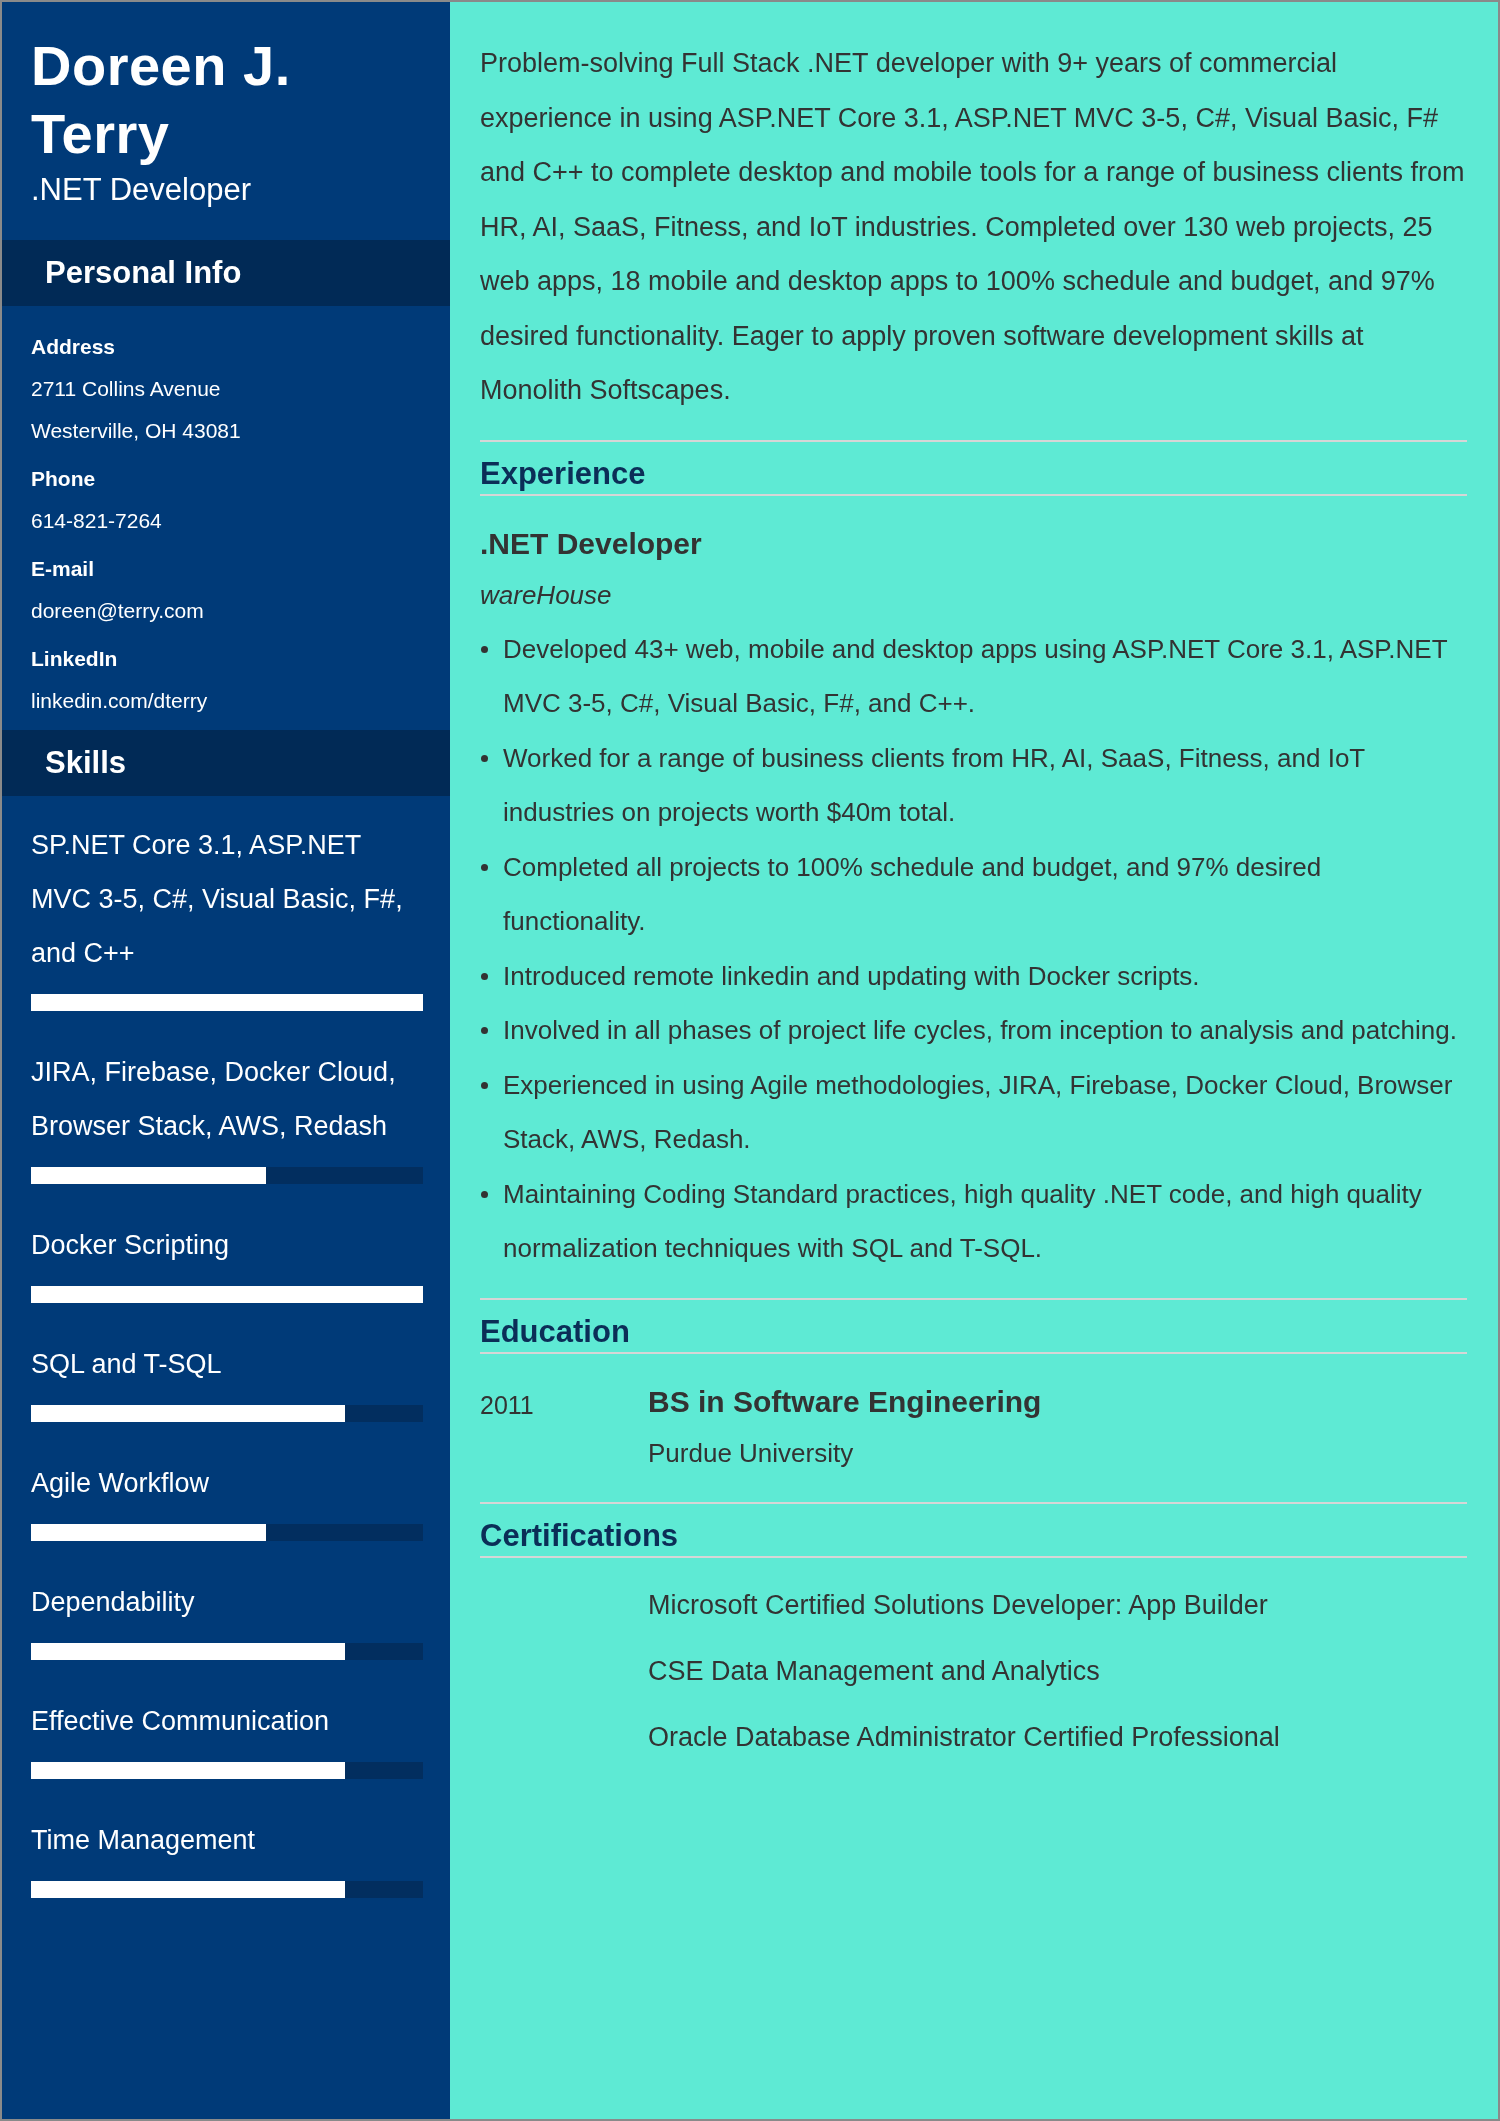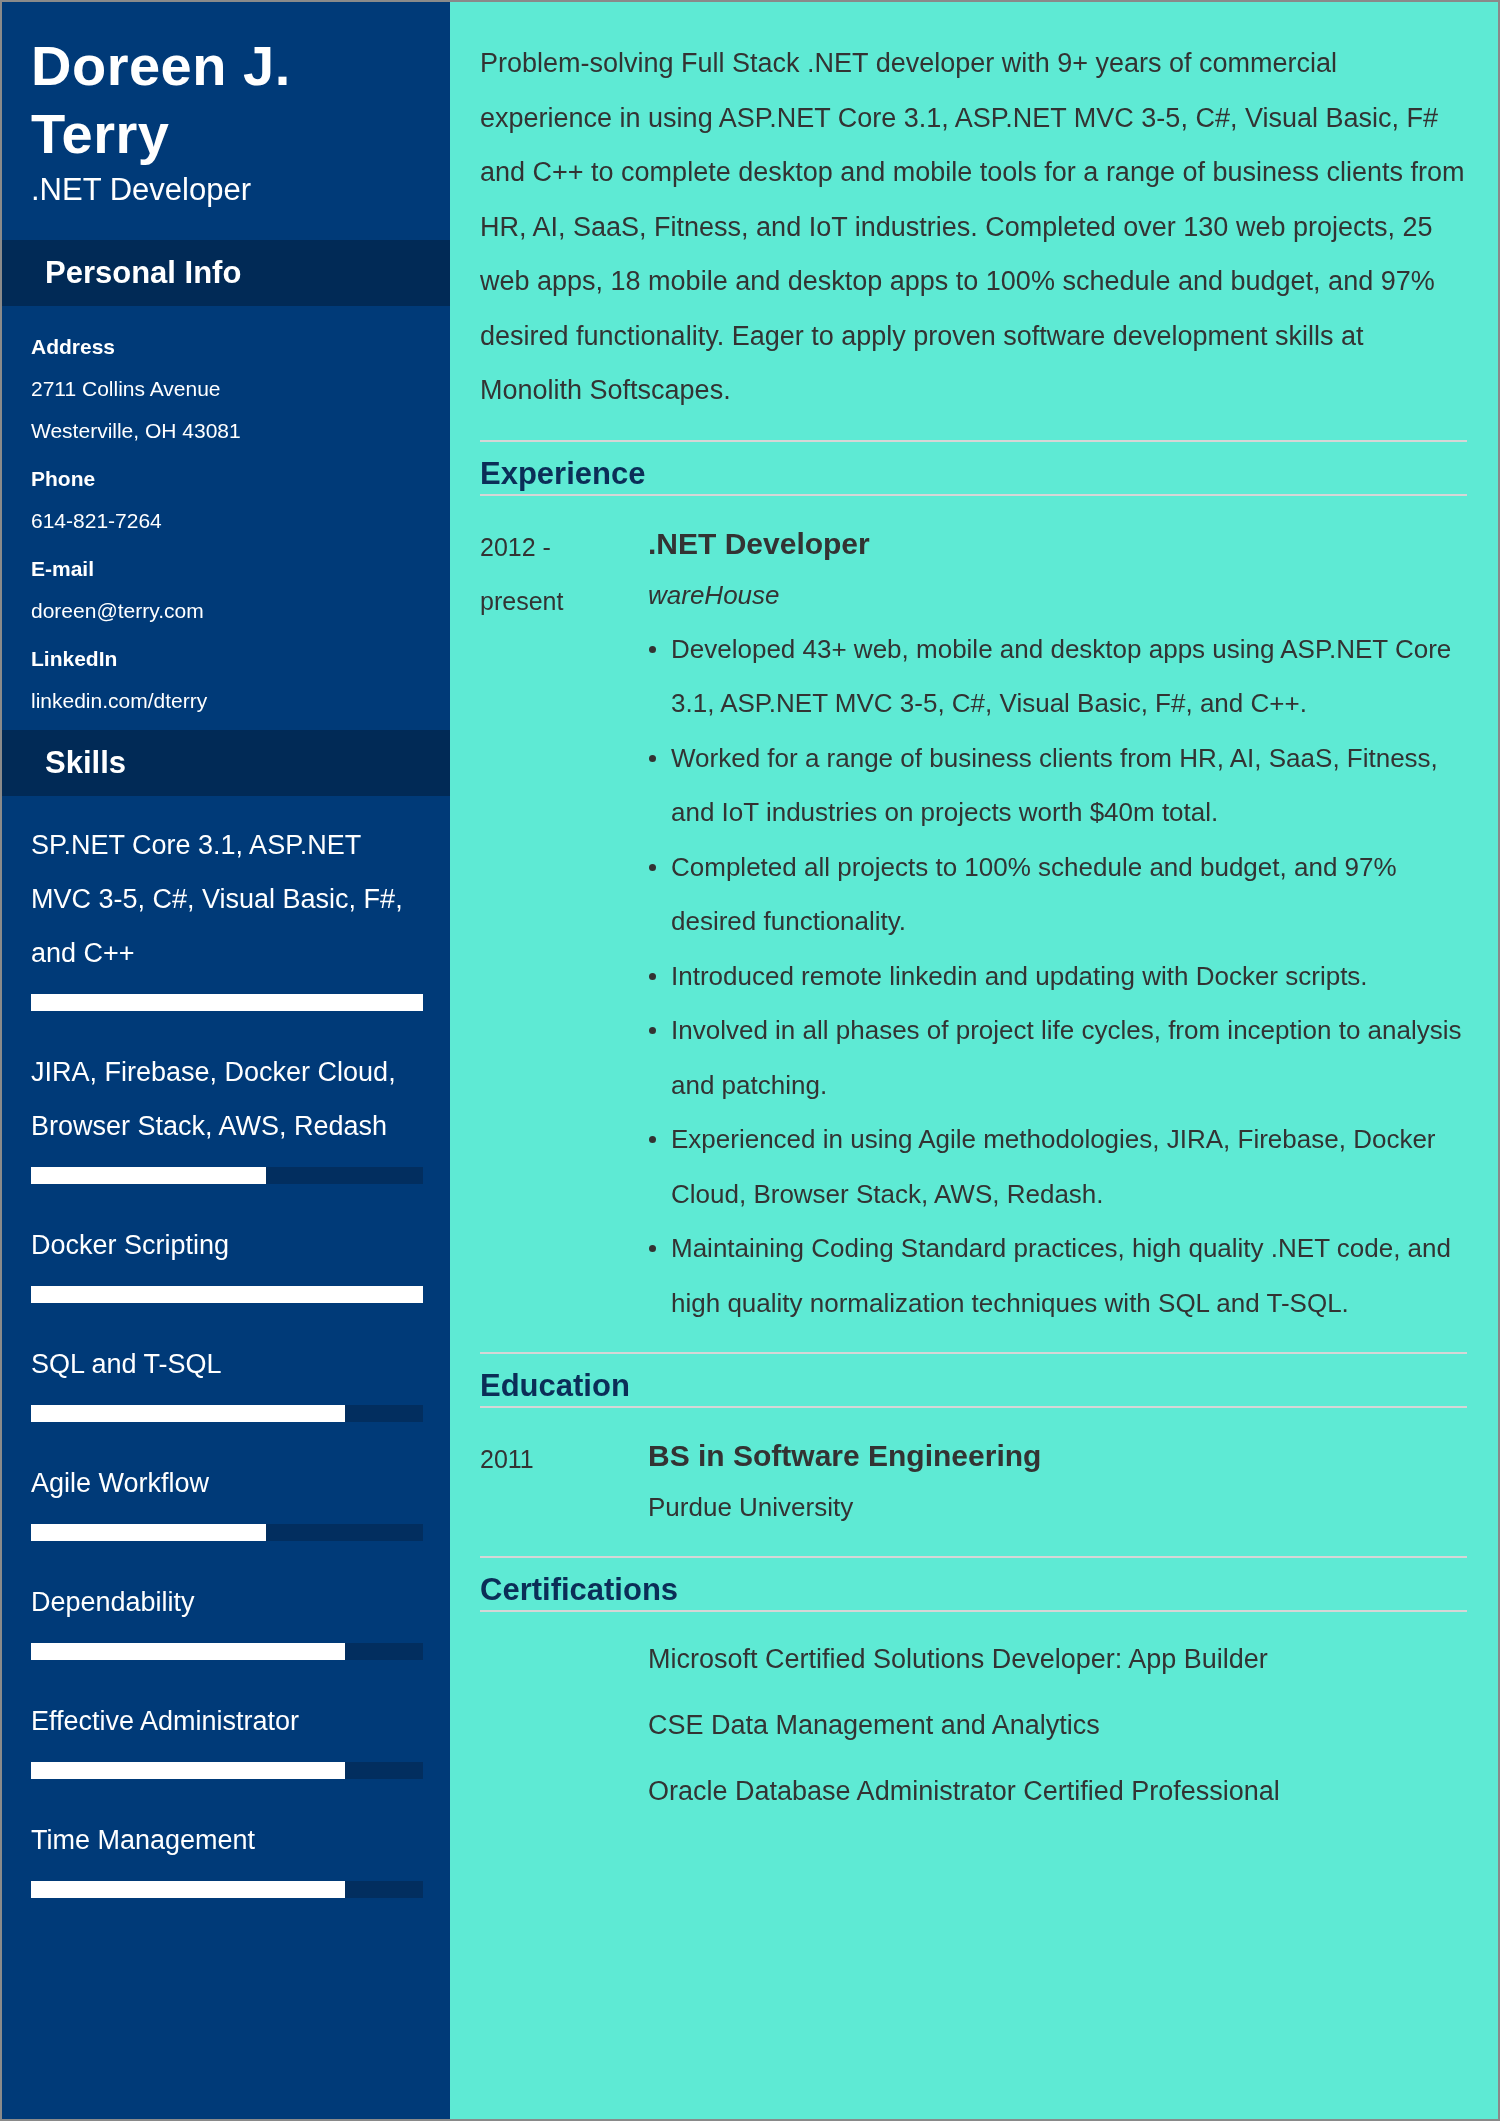--- a/index.html
+++ b/index.html
@@ -208,44 +208,40 @@
             <div class="skill-fill" style="width: 60%;"></div>
           </div>
         </div>
         <div class="skill">
           <div class="skill-name">Dependability</div>
           <div class="skill-bar">
             <div class="skill-fill" style="width: 80%;"></div>
           </div>
         </div>
         <div class="skill">
-          <div class="skill-name">Effective Administrator</div>
+          <div class="skill-name">Effective Communication</div>
           <div class="skill-bar">
             <div class="skill-fill" style="width: 80%;"></div>
           </div>
         </div>
         <div class="skill">
           <div class="skill-name">Time Management</div>
           <div class="skill-bar">
             <div class="skill-fill" style="width: 80%;"></div>
           </div>
         </div>
       </div>
   </aside>
 
   <main class="main">
     <p class="summary">Problem-solving Full Stack .NET developer with 9+ years of commercial experience in using ASP.NET Core 3.1, ASP.NET MVC 3-5, C#, Visual Basic, F# and C++ to complete desktop and mobile tools for a range of business clients from HR, AI, SaaS, Fitness, and IoT industries. Completed over 130 web projects, 25 web apps, 18 mobile and desktop apps to 100% schedule and budget, and 97% desired functionality. Eager to apply proven software development skills at Monolith Softscapes.</p>
 
     <section class="section">
       <div class="section-head">Experience</div>
       <div class="entry">
-        <div class="entry-date">
-          <div>2012 -</div>
-          <div>present</div>
-        </div>
         <div class="entry-body">
           <div class="entry-title">.NET Developer</div>
           <div class="entry-sub">wareHouse</div>
           <ul class="bullets">
             <li>Developed 43+ web, mobile and desktop apps using ASP.NET Core 3.1, ASP.NET MVC 3-5, C#, Visual Basic, F#, and C++.</li>
             <li>Worked for a range of business clients from HR, AI, SaaS, Fitness, and IoT industries on projects worth $40m total.</li>
             <li>Completed all projects to 100% schedule and budget, and 97% desired functionality.</li>
             <li>Introduced remote linkedin and updating with Docker scripts.</li>
             <li>Involved in all phases of project life cycles, from inception to analysis and patching.</li>
             <li>Experienced in using Agile methodologies, JIRA, Firebase, Docker Cloud, Browser Stack, AWS, Redash.</li>

